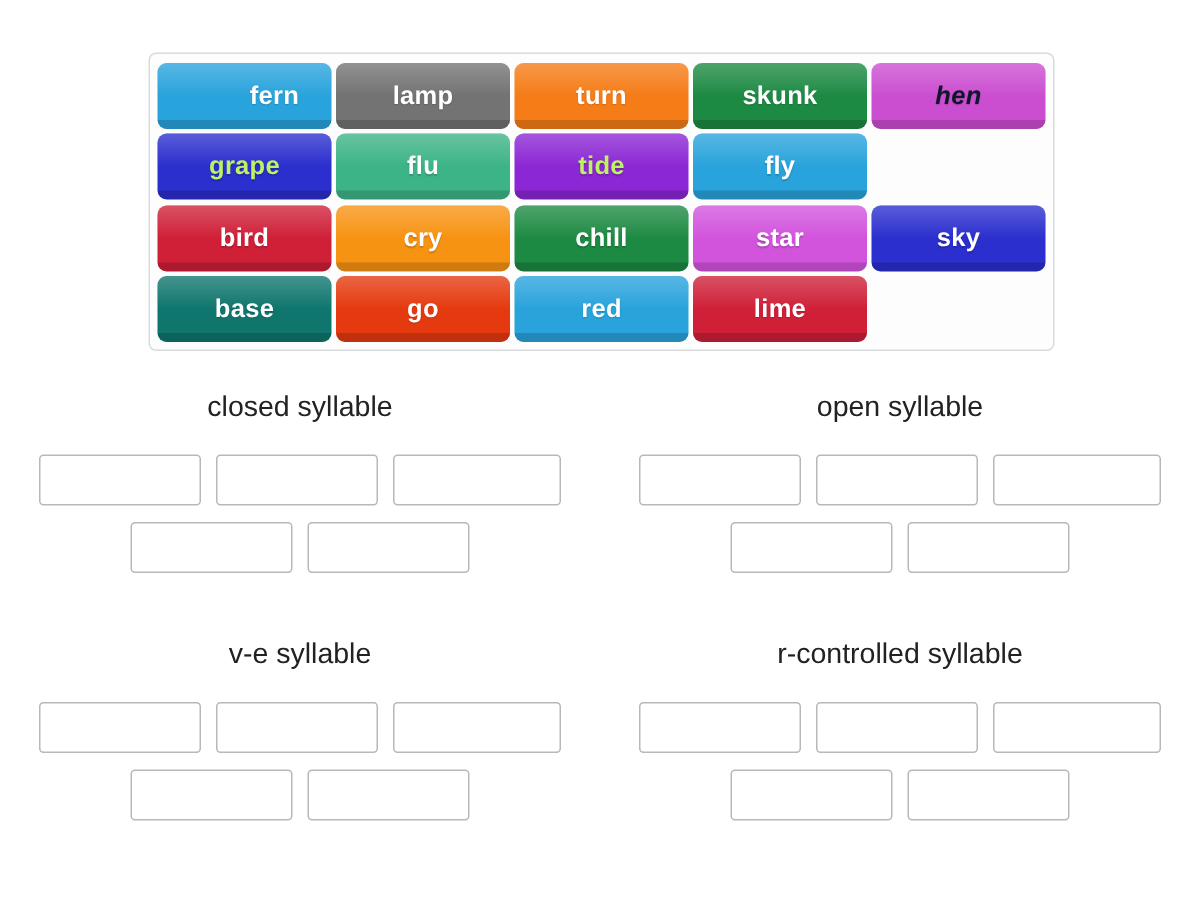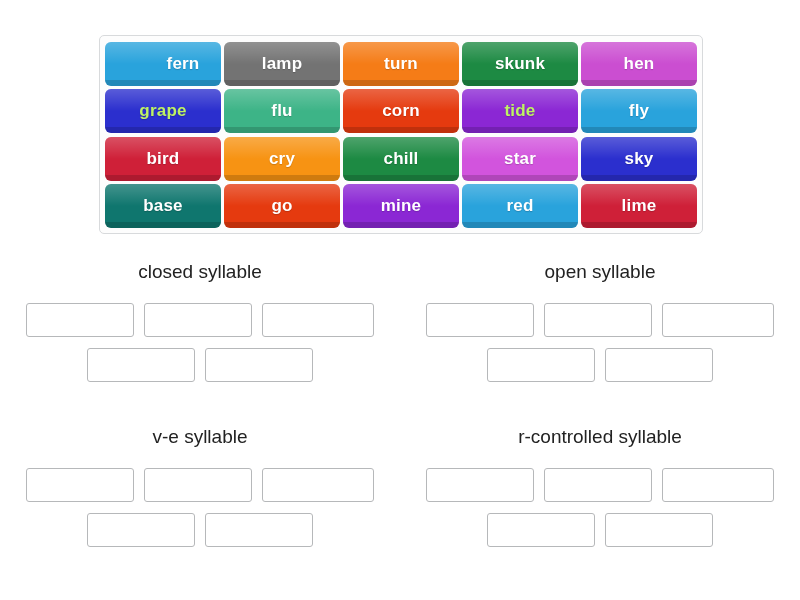--- a/index.html
+++ b/index.html
@@ -132,35 +132,32 @@
       </div>
       <div class="tile" style="background-color: #737373; color: rgb(255, 255, 255);">
         <span class="tile-label">lamp</span>
       </div>
       <div class="tile" style="background-color: rgb(245, 124, 23); color: rgb(255, 255, 255);">
         <span class="tile-label">turn</span>
       </div>
       <div class="tile" style="background-color: rgb(29, 138, 67); color: rgb(255, 255, 255);">
         <span class="tile-label">skunk</span>
       </div>
-      <div class="tile" style="background-color: rgb(203, 78, 209); color: #ffffff;">
+      <div class="tile" style="background-color: rgb(203, 78, 209); color: #0f172a; font-style: italic;">
         <span class="tile-label">hen</span>
       </div>
     </div>
 
     <div class="bank-row">
       <div class="tile" style="background-color: rgb(43, 47, 206); color: #bef264;">
         <span class="tile-label">grape</span>
       </div>
       <div class="tile" style="background-color: rgb(61, 180, 135); color: rgb(255, 255, 255);">
         <span class="tile-label">flu</span>
       </div>
-      <div class="tile" style="background-color: rgb(229, 58, 15); color: rgb(255, 255, 255);">
-        <span class="tile-label">corn</span>
-      </div>
       <div class="tile" style="background-color: rgb(139, 39, 212); color: #bef264;">
         <span class="tile-label">tide</span>
       </div>
       <div class="tile" style="background-color: rgb(41, 163, 220); color: rgb(255, 255, 255);">
         <span class="tile-label">fly</span>
       </div>
     </div>
 
     <div class="bank-row">
       <div class="tile" style="background-color: rgb(207, 32, 56); color: rgb(255, 255, 255);">
@@ -180,23 +177,20 @@
       </div>
     </div>
 
     <div class="bank-row">
       <div class="tile" style="background-color: #0f766e; color: rgb(255, 255, 255);">
         <span class="tile-label">base</span>
       </div>
       <div class="tile" style="background-color: rgb(229, 58, 15); color: rgb(255, 255, 255);">
         <span class="tile-label">go</span>
       </div>
-      <div class="tile" style="background-color: rgb(139, 39, 212); color: rgb(255, 255, 255);">
-        <span class="tile-label">mine</span>
-      </div>
       <div class="tile" style="background-color: rgb(41, 163, 220); color: rgb(255, 255, 255);">
         <span class="tile-label">red</span>
       </div>
       <div class="tile" style="background-color: rgb(207, 32, 56); color: rgb(255, 255, 255);">
         <span class="tile-label">lime</span>
       </div>
     </div>
 
   </div>
 

